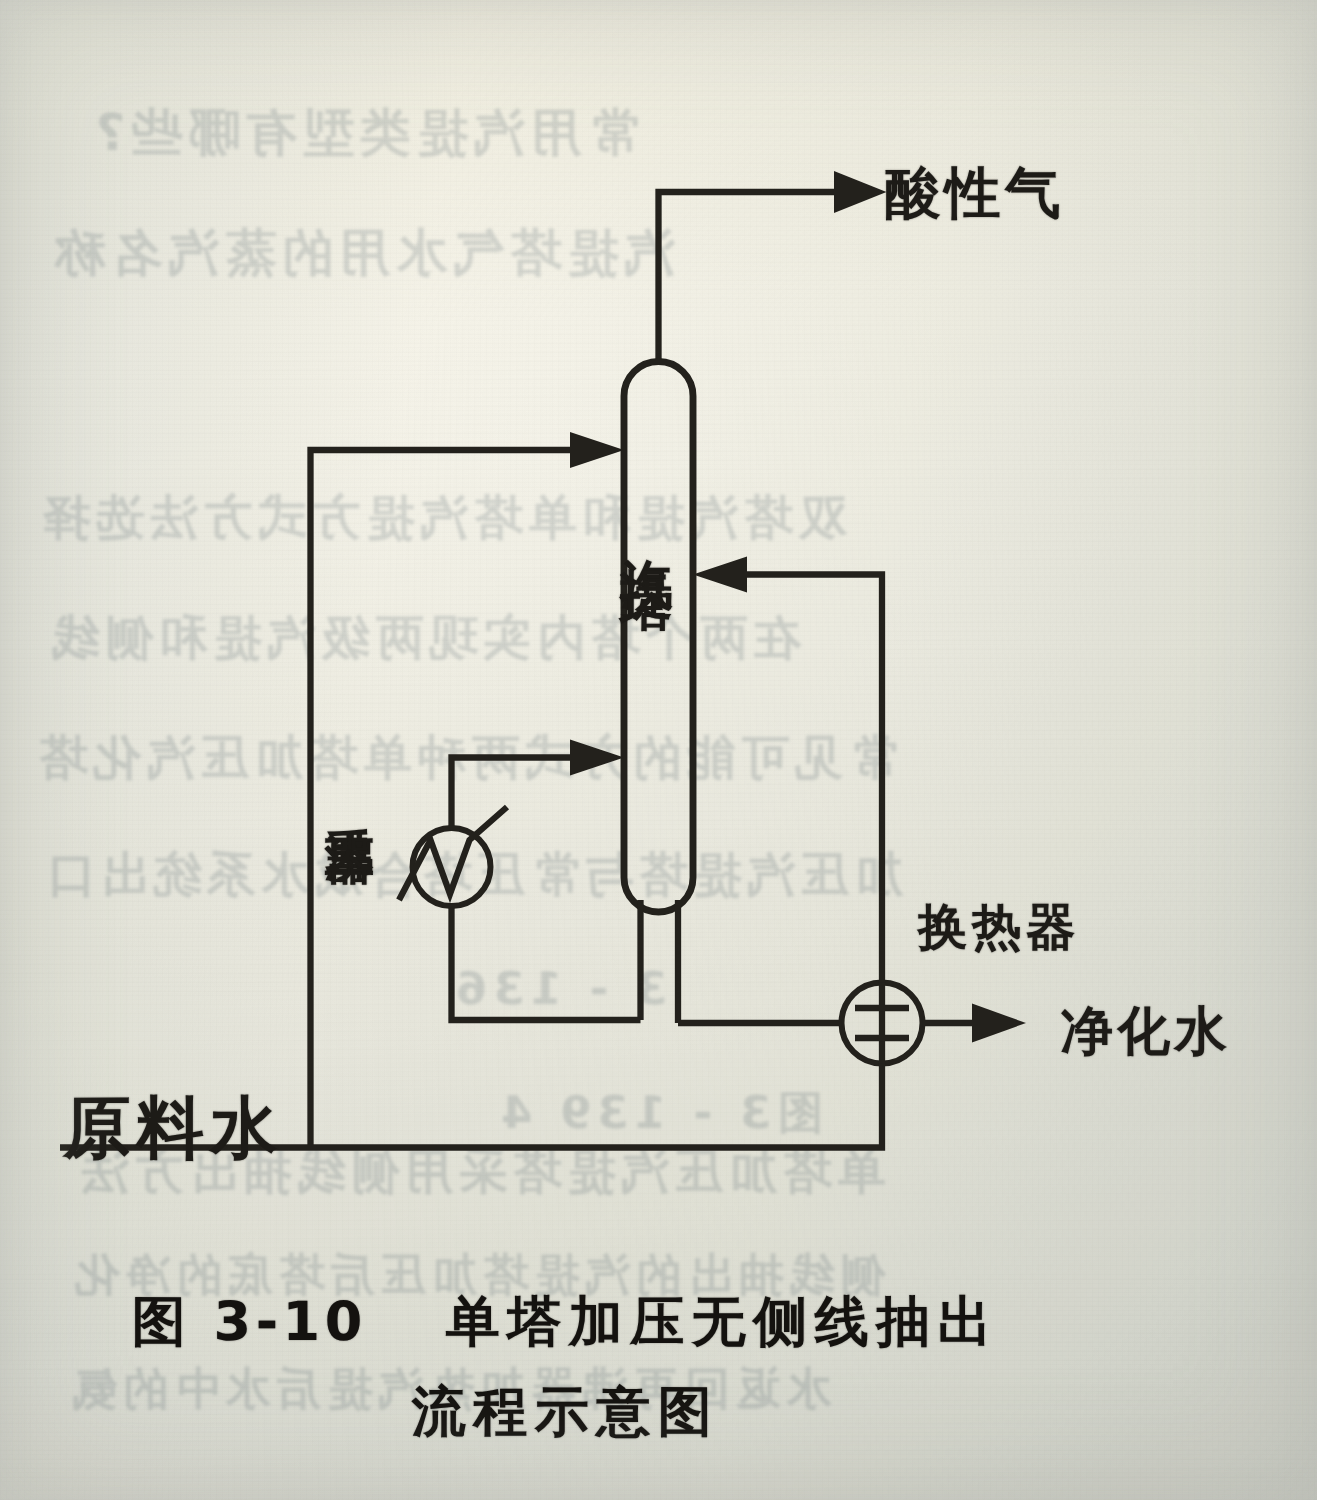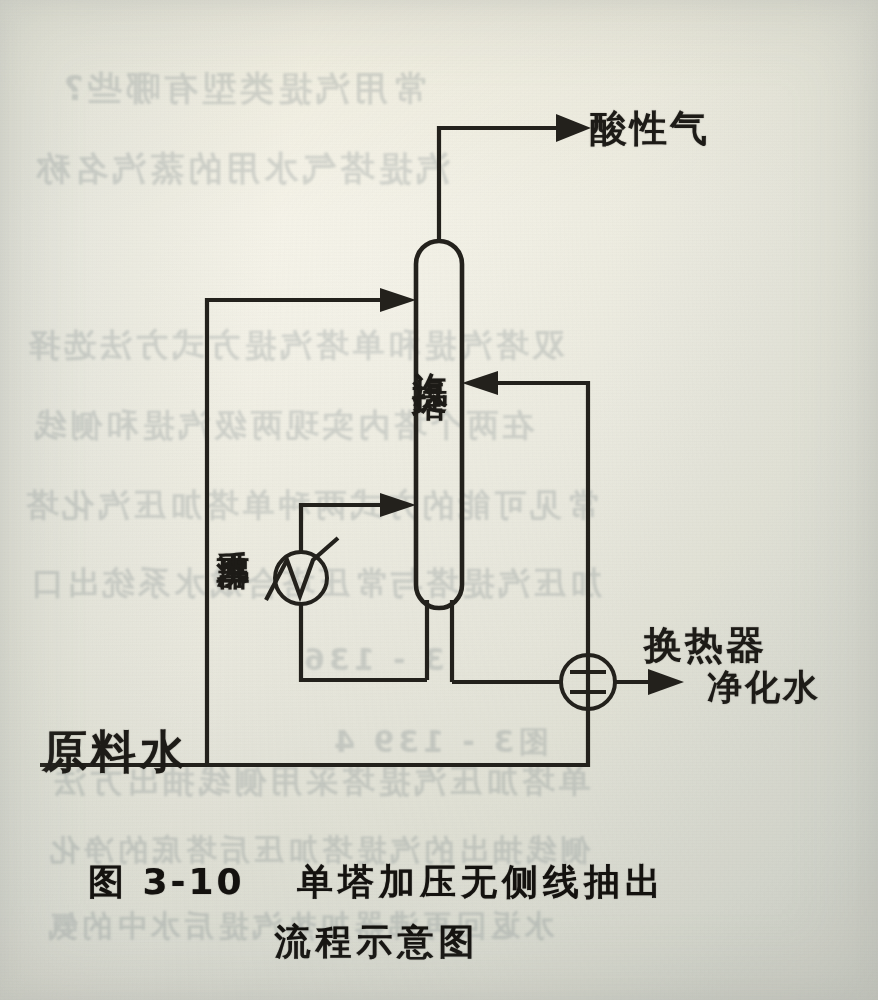--- a/index.html
+++ b/index.html
@@ -110,21 +110,21 @@
     position: absolute;
     color: #1d1b17;
     font-weight: 700;
     writing-mode: vertical-rl;
     text-orientation: upright;
     text-shadow: 0 0 1.2px rgba(40,38,34,0.55);
   }
   #lbl-acid-gas   { left: 590px; top: 104px; font-size: 37px; letter-spacing: 3px; }
   #lbl-column     { left: 406px; top: 345px; font-size: 35px; letter-spacing: 6px; }
   #lbl-reboiler   { left: 210px; top: 524px; font-size: 33px; letter-spacing: 4px; }
-  #lbl-exchanger  { left: 612px; top: 620px; font-size: 38px; letter-spacing: 3px; margin-left: 32px; }
+  #lbl-exchanger  { left: 612px; top: 596px; font-size: 33px; letter-spacing: 3px; }
   #lbl-clean-water{ left: 707px; top: 664px; font-size: 35px; letter-spacing: 3px; }
   #lbl-feed-water { left: 42px;  top: 722px; font-size: 45px; letter-spacing: 4px; }
 
   
   #caption {
     position: absolute;
     left: 0;
     top: 852px;
     width: 754px;
     text-align: center;

